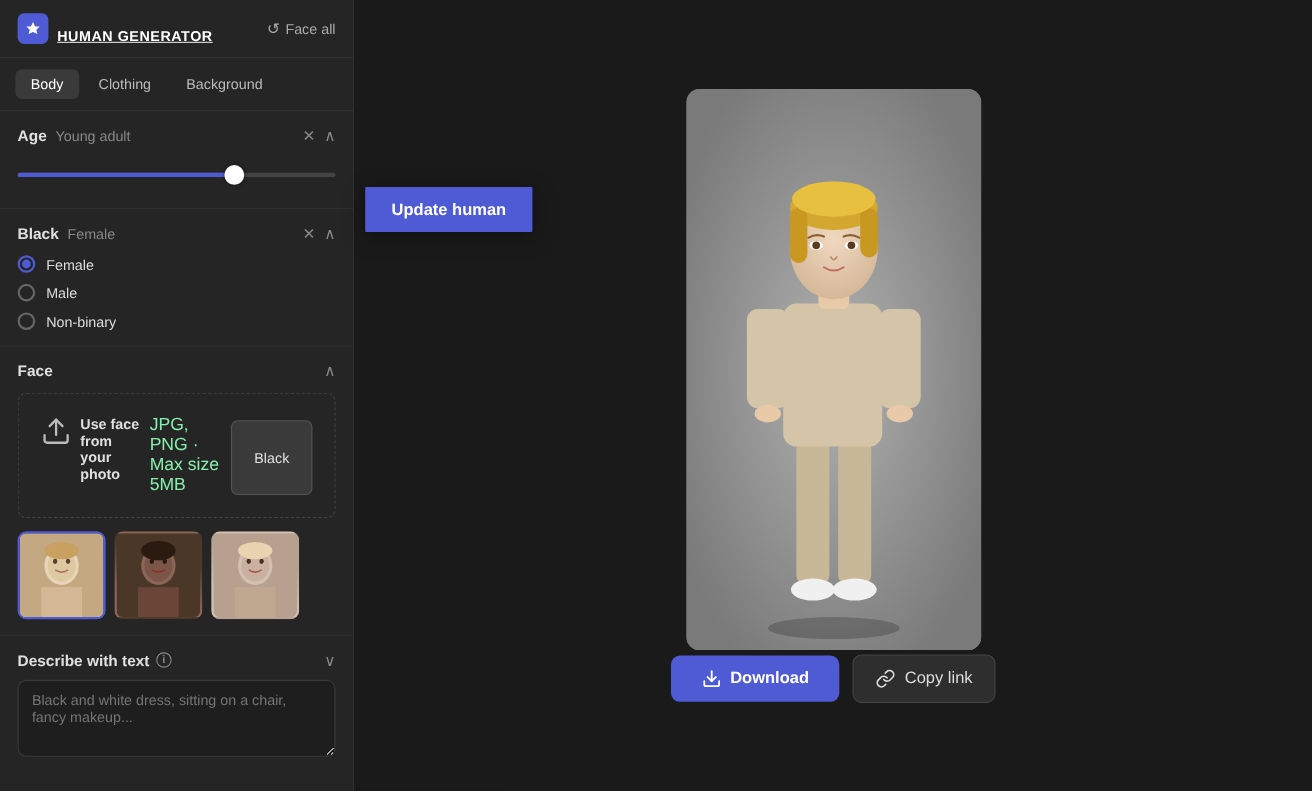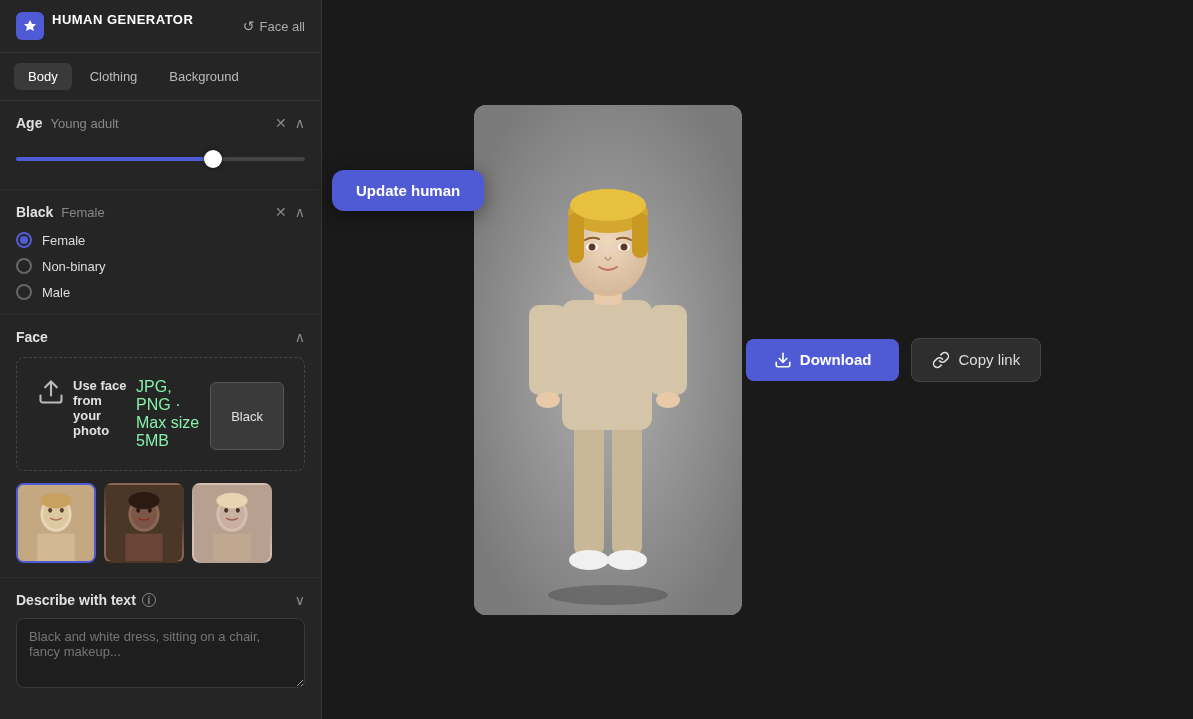--- a/index.html
+++ b/index.html
@@ -28,22 +28,23 @@
     
     .app-header {
       display: flex;
       align-items: center;
       justify-content: space-between;
       padding: 12px 16px;
       border-bottom: 1px solid #333;
     }
     .app-title-group {
       display: flex;
-      align-items: flex-start;
+      align-items: flex-end;
       gap: 8px;
+      text-decoration: underline;
     }
     .app-logo {
       width: 28px;
       height: 28px;
       background: #4f5bd5;
       border-radius: 6px;
       display: flex;
       align-items: center;
       justify-content: center;
       font-size: 16px;
@@ -297,21 +298,21 @@
       padding: 10px 12px;
       resize: vertical;
       min-height: 70px;
       font-family: inherit;
     }
 
     
     .right-panel {
       flex: 1;
       display: flex;
-      flex-direction: row;
+      flex-direction: column;
       align-items: center;
       justify-content: center;
       background: #1a1a1a;
       padding: 24px;
       gap: 4px;
     }
 
     .image-container {
       position: relative;
       width: 268px;
@@ -358,21 +359,21 @@
       font-size: 15px;
       cursor: pointer;
     }
 
     
     .update-popup {
       position: absolute;
       top: 170px;
       left: 332px;
       background: #4f5bd5;
-      border-radius: 12px;
+      border-radius: 1px;
       padding: 12px 24px;
       color: #fff;
       font-size: 15px;
       font-weight: 600;
       cursor: pointer;
       z-index: 10;
       box-shadow: 0 4px 20px rgba(0,0,0,0.4);
     }
   </style>
 </head>
@@ -433,25 +434,25 @@
     </div>
     <div class="radio-group">
       <div class="radio-item">
         <div class="radio-circle checked">
           <div class="radio-inner"></div>
         </div>
         <span class="radio-label">Female</span>
       </div>
       <div class="radio-item">
         <div class="radio-circle"></div>
-        <span class="radio-label">Non-binary</span>
+        <span class="radio-label">Male</span>
       </div>
       <div class="radio-item">
         <div class="radio-circle"></div>
-        <span class="radio-label">Male</span>
+        <span class="radio-label">Non-binary</span>
       </div>
     </div>
   </div>
 
   <div class="section">
     <div class="section-header">
       <div class="section-title">
         <span>Face</span>
       </div>
       <div class="section-controls">

